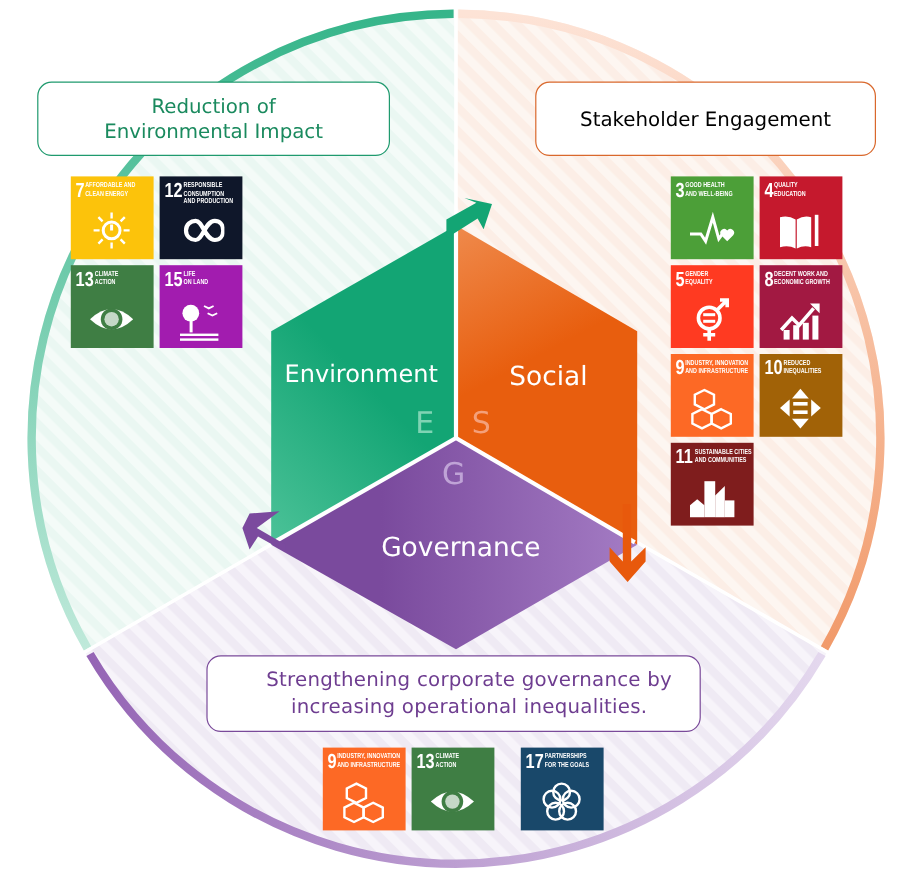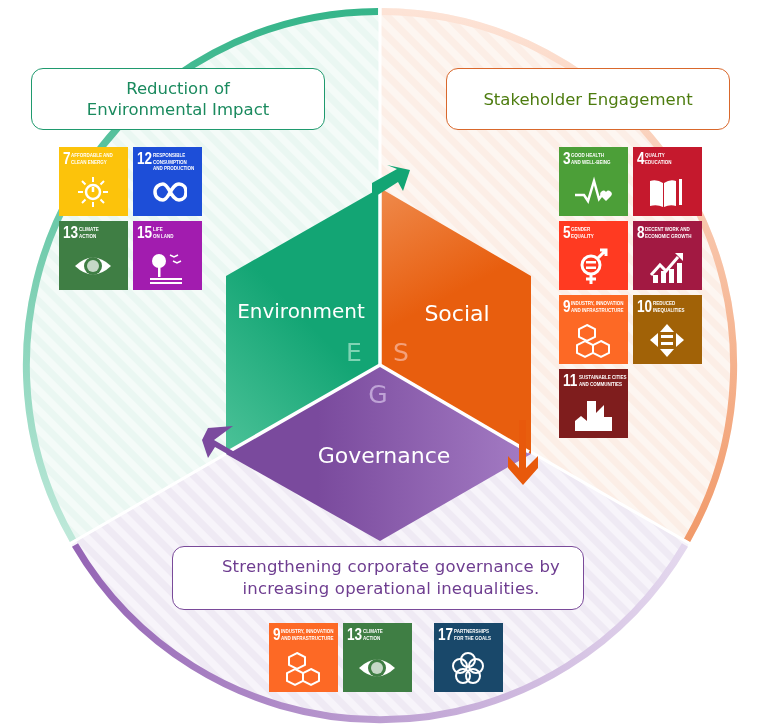--- a/index.html
+++ b/index.html
@@ -1,21 +1,21 @@
 <!DOCTYPE html>
 <html><head>
 <meta charset="utf-8">
 <style>
   html, body { margin:0; padding:0; background:#ffffff; }
   body { width:760px; height:728px; position:relative; overflow:hidden; font-family:"Liberation Sans", "DejaVu Sans", sans-serif; }
   #diagram { position:absolute; left:0; top:0; width:760px; height:728px; }
   .label-box { position:absolute; background:#ffffff; border-radius:12px; display:flex; align-items:center; justify-content:center; text-align:center; box-sizing:border-box; font-family:"DejaVu Sans", sans-serif; }
   .label-box span { display:block; }
   #env-box { left:31px; top:68px; width:294px; height:62px; border:1.5px solid #1f9a6e; color:#1a8a5e; font-size:16.5px; line-height:21px; flex-direction:column; }
-  #soc-box { left:446px; top:68px; width:284px; height:62px; border:1.5px solid #d9682c; color:#4d7c0f; font-size:16.5px; }
+  #soc-box { left:446px; top:68px; width:284px; height:62px; border:1.5px solid #d9682c; color:#000000; font-size:16.5px; }
   #gov-box { left:172px; top:546px; width:412px; height:64px; border:1.5px solid #7a4a9a; color:#6e3d90; font-size:16.5px; line-height:22px; flex-direction:column; letter-spacing:0.2px;padding-left:26px; }
   .sdg { position:absolute; width:69px; height:69px; box-sizing:border-box; color:#fff; overflow:hidden; }
   .sdg .num { position:absolute; left:4px; top:2px; font-family:"Liberation Sans", sans-serif; font-weight:bold; font-size:17px; line-height:20px; transform:scaleX(0.8); transform-origin:left top; }
   .sdg .ttl { position:absolute; top:5px; font-family:"Liberation Sans", sans-serif; font-weight:bold; font-size:6px; line-height:6.5px; text-transform:uppercase; transform:scaleX(0.75); transform-origin:left top; white-space:nowrap; }
   .sdg svg { position:absolute; left:14px; top:26px; width:40px; height:38px; }
   .hex-text { font-family:"DejaVu Sans", sans-serif; fill:#ffffff; }
 </style>
 </head>
 <body>
 
@@ -121,21 +121,21 @@
       <svg viewBox="0 0 40 38">
         <g stroke="#fff" stroke-width="2.5" fill="none">
           <circle cx="20" cy="19" r="7"></circle>
           <path d="M20 14v5"></path>
           <g stroke-width="2">
             <path d="M20 4v5M20 29v5M5 19h5M30 19h5M9 8l3.5 3.5M27.5 26.5L31 30M31 8l-3.5 3.5M12.5 26.5L9 30"></path>
           </g>
         </g>
       </svg>
     </div>
-    <div class="sdg" style="left: 133px; top: 147px; background: #1d4ed8;">
+    <div class="sdg" style="left: 133px; top: 147px; background: #0f172a;">
       <span class="num">12</span>
       <span class="ttl" style="left:20px">Responsible<br>consumption<br>and production</span>
       <svg viewBox="0 0 40 38">
         <path d="M8 19c0-5 4-8 8-8 6 0 8 16 16 16 4 0 7-3 7-8s-3-8-7-8c-8 0-10 16-16 16-4 0-8-3-8-8z" fill="none" stroke="#fff" stroke-width="3.5"></path>
       </svg>
     </div>
     <div class="sdg" style="left: 59px; top: 221px; background: rgb(63, 126, 68);">
       <span class="num">13</span>
       <span class="ttl" style="left:20px">Climate<br>action</span>
       <svg viewBox="0 0 40 38">

